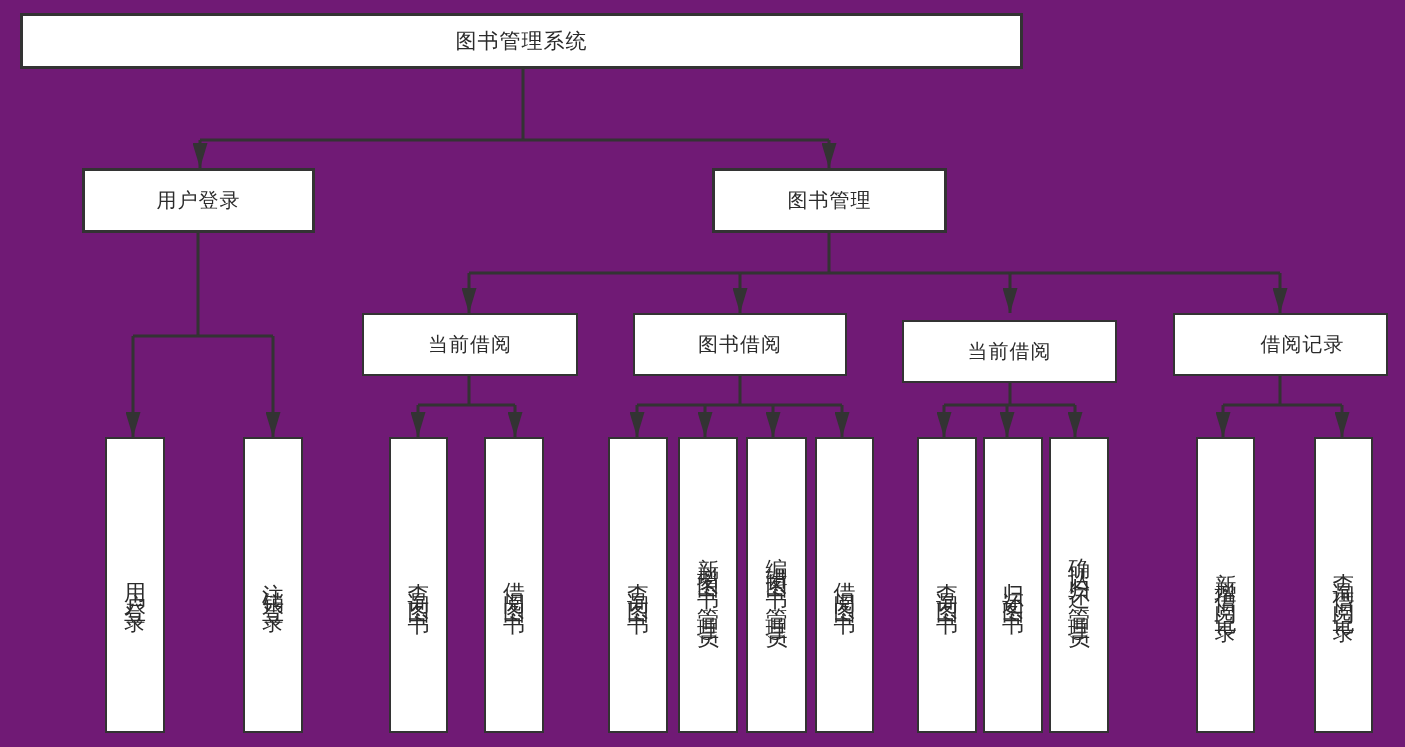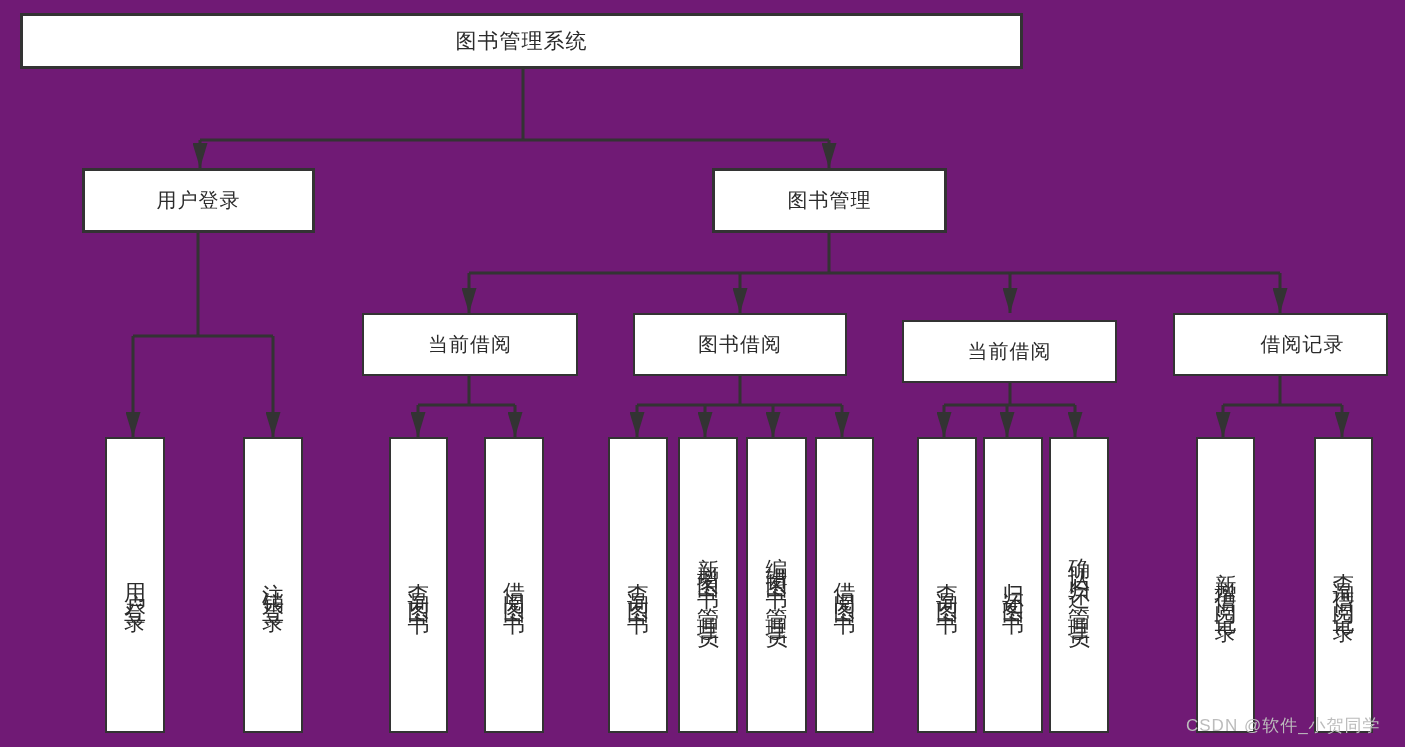--- a/index.html
+++ b/index.html
@@ -159,14 +159,13 @@
     <span>确认归还（管理员）</span>
   </div>
 
   <div class="box leaf" style="left:1196px; top:437px; width:59px; height:296px;">
     <span>新增借阅记录</span>
   </div>
   <div class="box leaf" style="left:1314px; top:437px; width:59px; height:296px;">
     <span>查询借阅记录</span>
   </div>
 
-  <div class="watermark">CSDN @软件_小贺同学</div>
 </div>
 
 </body></html>

